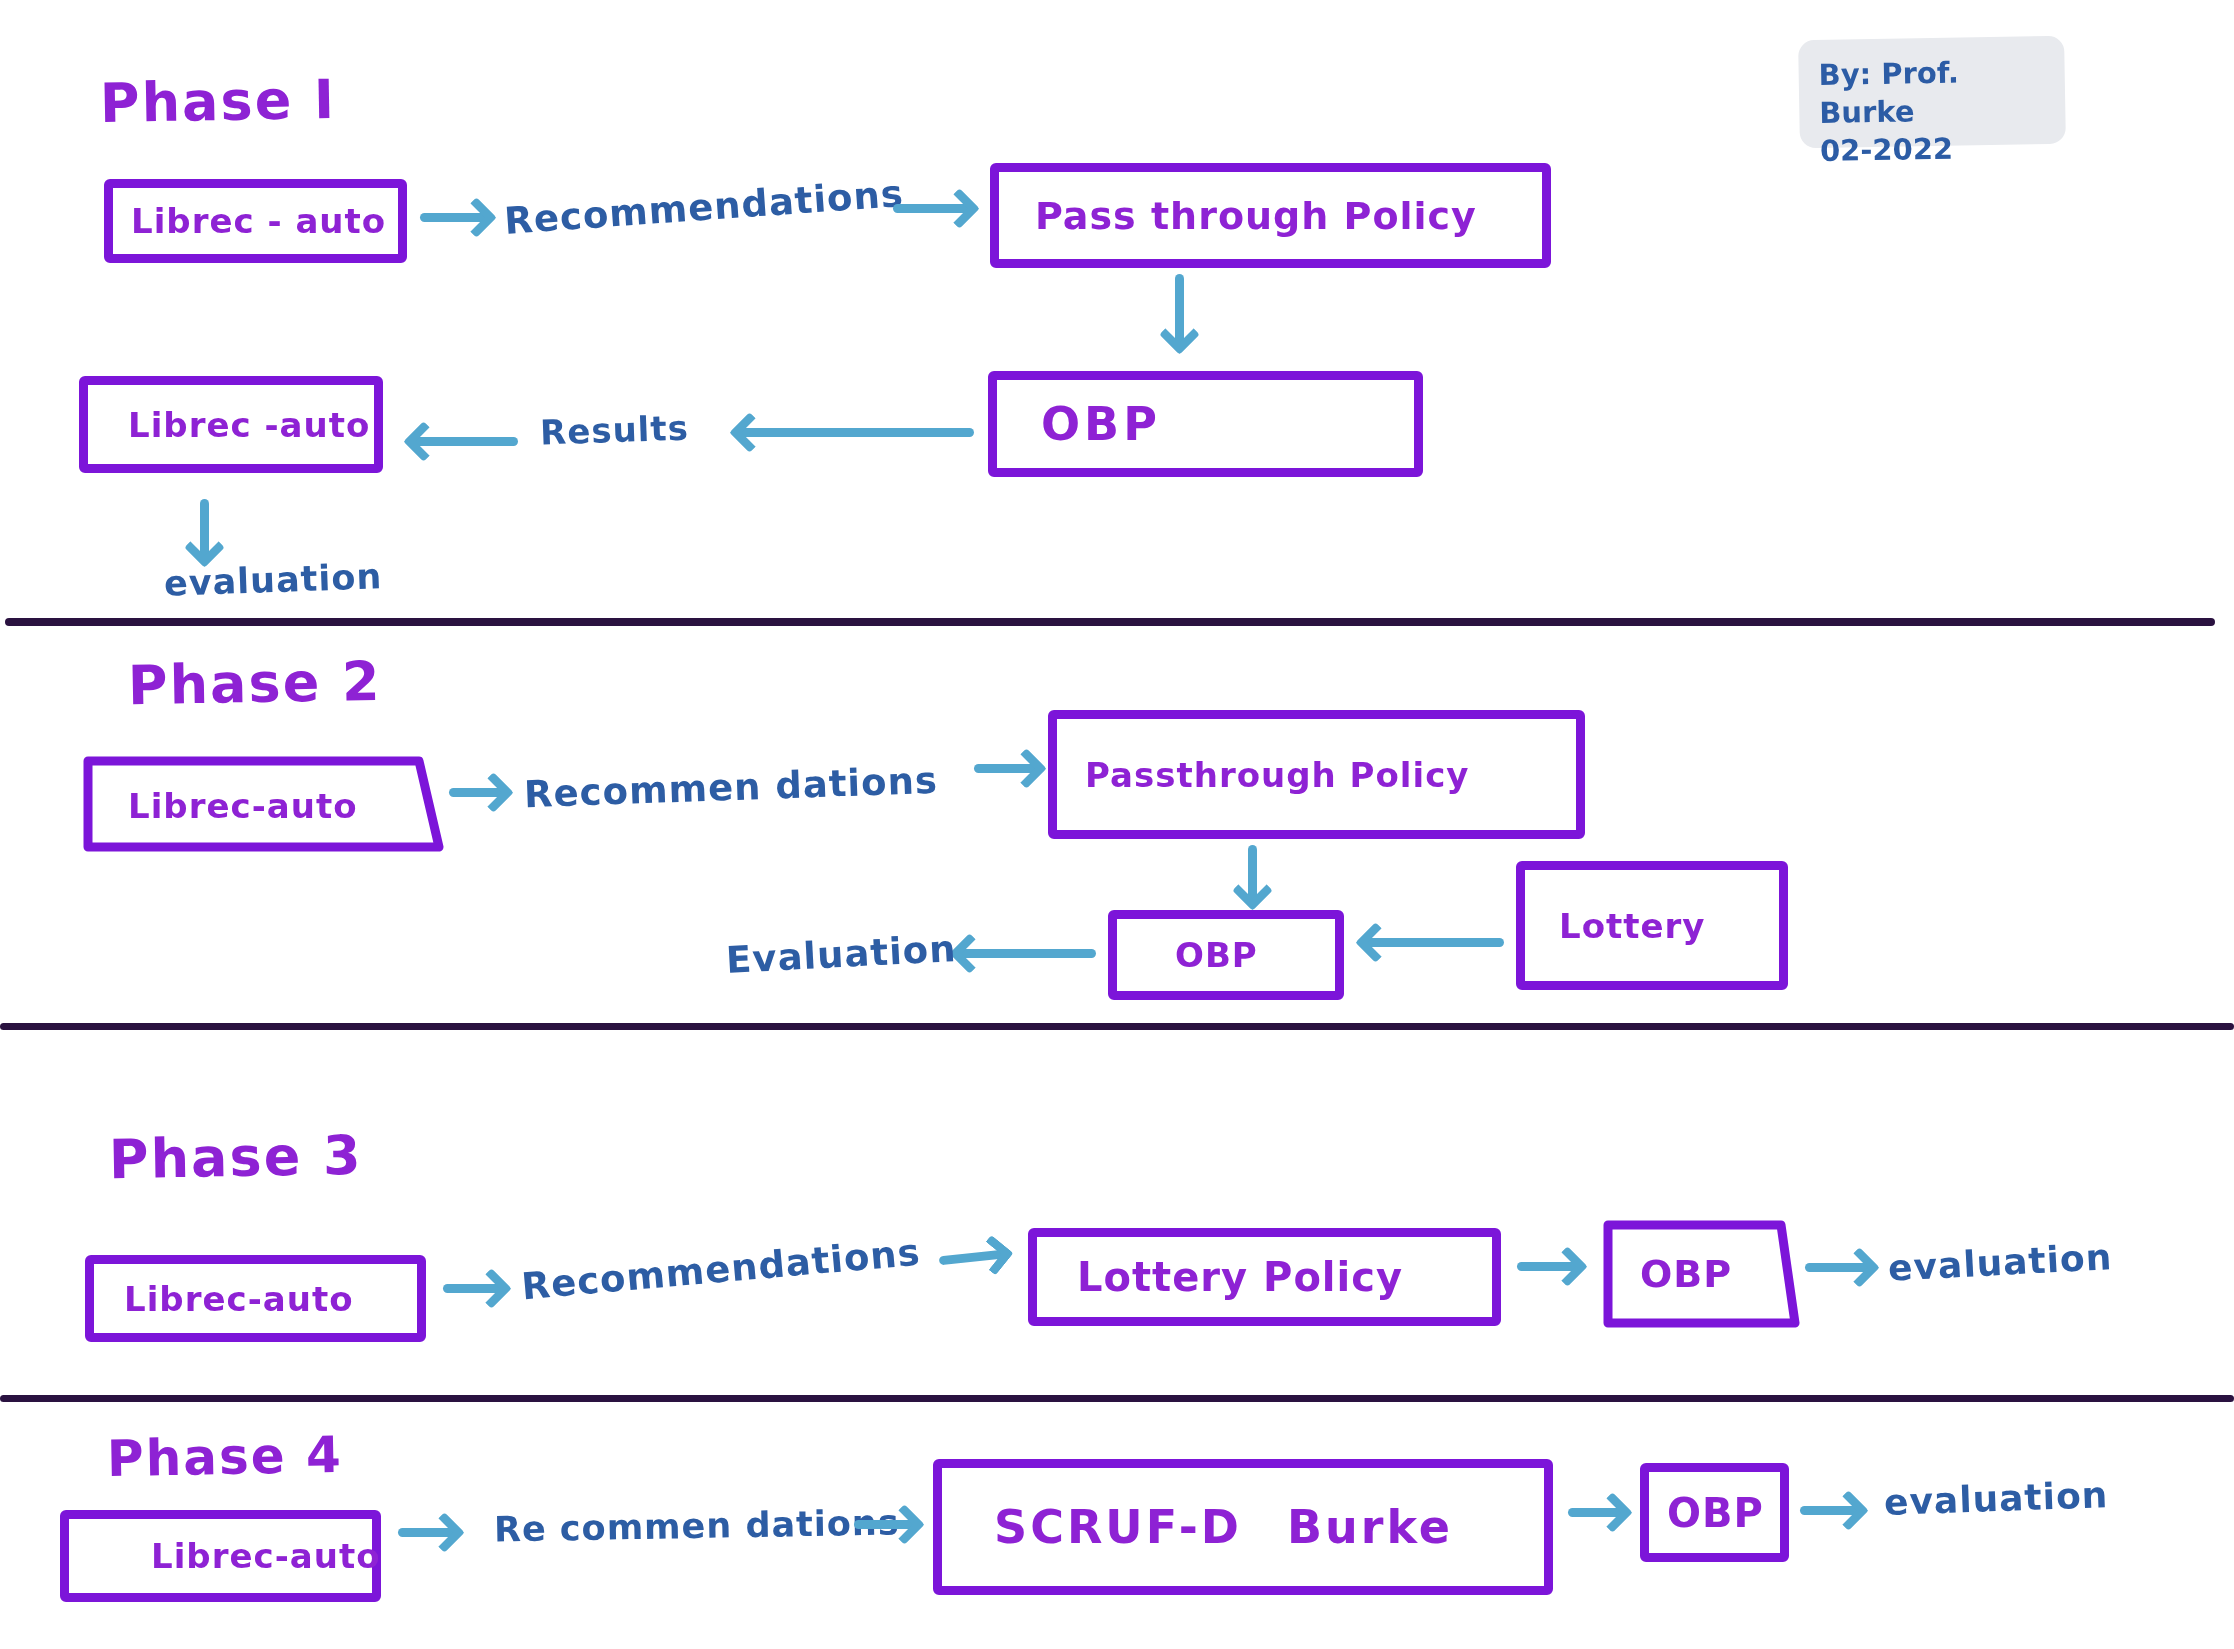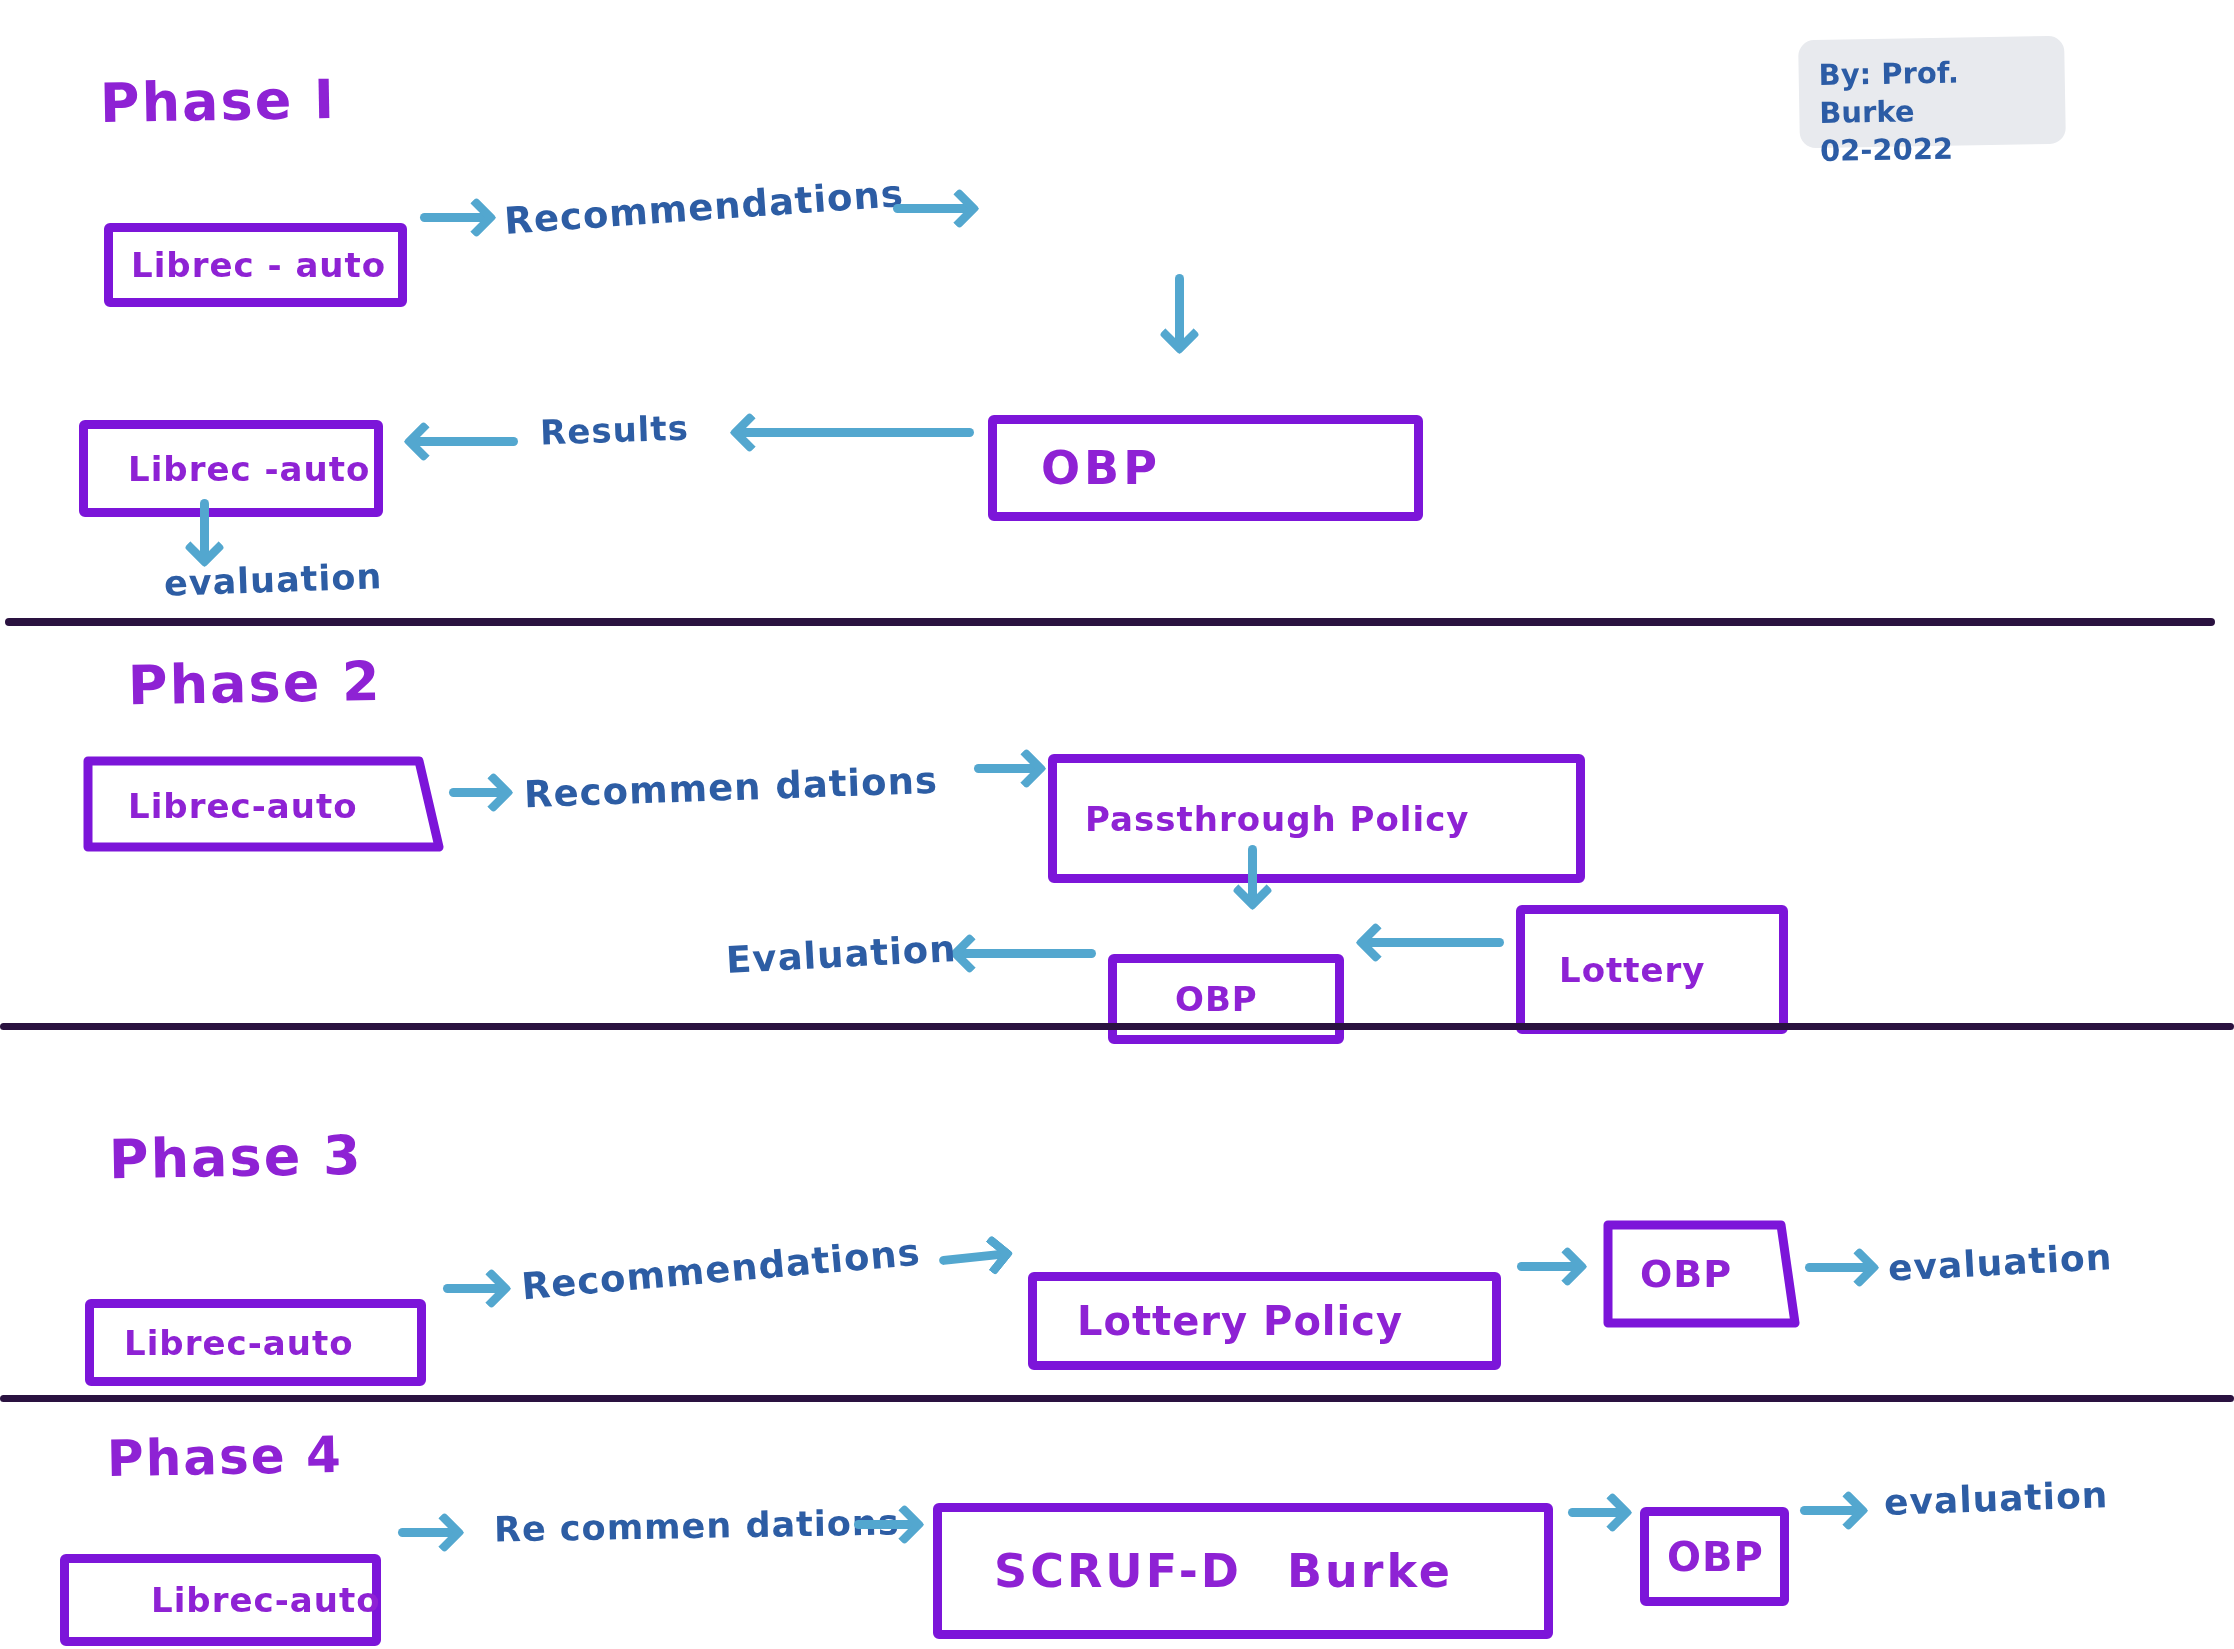--- a/index.html
+++ b/index.html
@@ -15,21 +15,21 @@
   #canvas{
     position:relative;width:2234px;height:1649px;background:#ffffff;overflow:hidden;
     font-family:"DejaVu Sans", sans-serif;
   }
   .phase-title{
     position:absolute;color:var(--purple-text);font-weight:bold;font-size:54px;
     letter-spacing:2px;transform:rotate(-1deg);white-space:nowrap;
   }
   .node{
     position:absolute;background:#fff;border:9px solid var(--purple);border-radius:6px;
-    display:flex;align-items:center;box-sizing:border-box;margin-top:44px;
+    display:flex;align-items:center;box-sizing:border-box;
   }
   .node .lbl{
     color:var(--purple-text);font-weight:bold;font-size:34px;letter-spacing:1px;white-space:nowrap;
   }
   .flow{
     position:absolute;color:var(--label);font-weight:bold;font-size:36px;
     letter-spacing:1px;white-space:nowrap;
   }
   
   .arrow-r,.arrow-l{position:absolute;height:9px;background:var(--blue);border-radius:5px;}
@@ -74,20 +74,23 @@
   <div class="node" style="left:104px;top:179px;width:303px;height:84px;">
     <span class="lbl" style="padding-left:18px;">Librec - auto</span>
   </div>
 
   <div class="arrow-r" style="left:420px;top:213px;width:66px;"></div>
 
   <div class="flow" style="left:504px;top:186px;transform:rotate(-4deg);font-size:37px;">Recommendations</div>
 
   <div class="arrow-r" style="left:893px;top:204px;width:76px;"></div>
 
+  <div class="node" style="left:990px;top:163px;width:561px;height:105px;">
+    <span class="lbl" style="padding-left:36px;font-size:38px;">Pass through Policy</span>
+  </div>
 
   <div class="arrow-d" style="left:1175px;top:274px;height:70px;"></div>
 
   <div class="node" style="left:988px;top:371px;width:435px;height:106px;">
     <span class="lbl" style="padding-left:44px;font-size:46px;letter-spacing:4px;">OBP</span>
   </div>
 
   <div class="arrow-l" style="left:740px;top:428px;width:234px;"></div>
 
   <div class="flow" style="left:540px;top:410px;font-size:34px;transform:rotate(-2deg);">Results</div>

